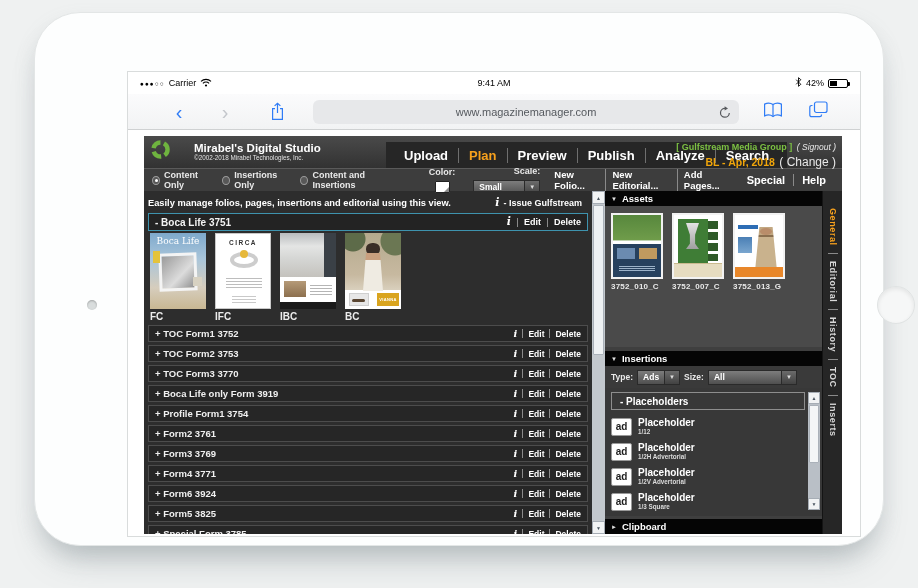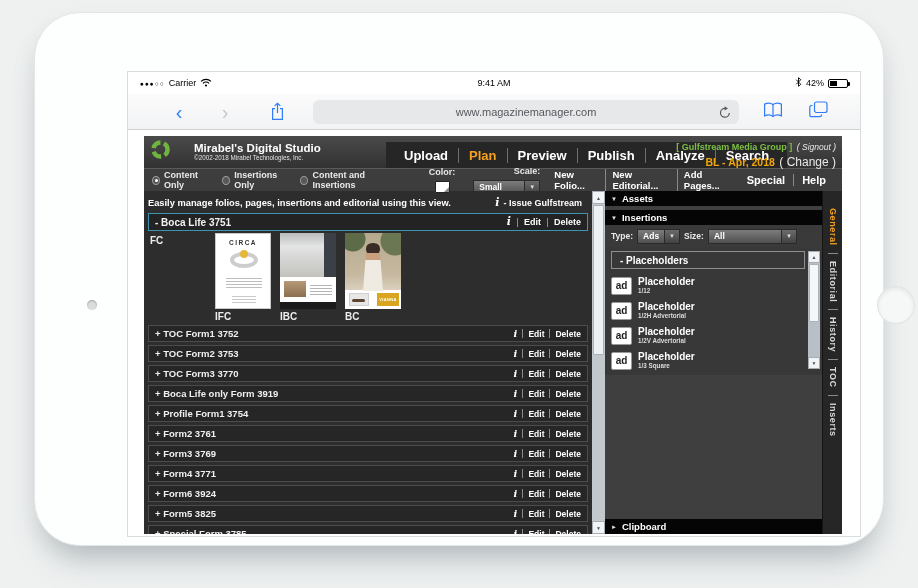--- a/index.html
+++ b/index.html
@@ -356,20 +356,27 @@
                   <span class="sep"></span>
                   <span class="act">Edit</span>
                   <span class="sep"></span>
                   <span class="act">Delete</span>
                 </span>
               </div>
 
               <div class="pages-row">
 
                   <div class="page-cell fc">
+                    <div class="page-thumb">
+                      <span class="thumb-text">Boca Life</span>
+                      <i class="d d1"></i>
+                      <i class="d d2"></i>
+                      <i class="d d3"></i>
+                      <i class="d d4"></i>
+                    </div>
                     <div class="page-label">FC</div>
                   </div>
 
                   <div class="page-cell ifc">
                     <div class="page-thumb">
                       <span class="thumb-text">CIRCA</span>
                       <i class="d d1"></i>
                       <i class="d d2"></i>
                       <i class="d d3"></i>
                       <i class="d d4"></i>
@@ -529,20 +536,52 @@
               <span class="vs-arrow vs-up">▲</span>
               <span class="vs-thumb"></span>
               <span class="vs-arrow vs-down">▼</span>
             </div>
 
             <div class="right-panel">
               <div class="sec-header">
                 <span class="sec-tri">▼</span>
                 <span class="sec-title">Assets</span>
               </div>
+              <div class="assets-body">
+
+                  <div class="asset-cell a1">
+                    <div class="asset-thumb">
+                      <i class="d d1"></i>
+                      <i class="d d2"></i>
+                      <i class="d d3"></i>
+                      <i class="d d4"></i>
+                    </div>
+                    <div class="asset-label">3752_010_C</div>
+                  </div>
+
+                  <div class="asset-cell a2">
+                    <div class="asset-thumb">
+                      <i class="d d1"></i>
+                      <i class="d d2"></i>
+                      <i class="d d3"></i>
+                      <i class="d d4"></i>
+                    </div>
+                    <div class="asset-label">3752_007_C</div>
+                  </div>
+
+                  <div class="asset-cell a3">
+                    <div class="asset-thumb">
+                      <i class="d d1"></i>
+                      <i class="d d2"></i>
+                      <i class="d d3"></i>
+                      <i class="d d4"></i>
+                    </div>
+                    <div class="asset-label">3752_013_G</div>
+                  </div>
+                </div>
 
               <div class="panel-gap"></div>
 
               <div class="sec-header">
                 <span class="sec-tri">▼</span>
                 <span class="sec-title">Insertions</span>
               </div>
               <div class="ins-filters">
                 <span class="tb-label">Type:</span>
                 <span class="dd">

